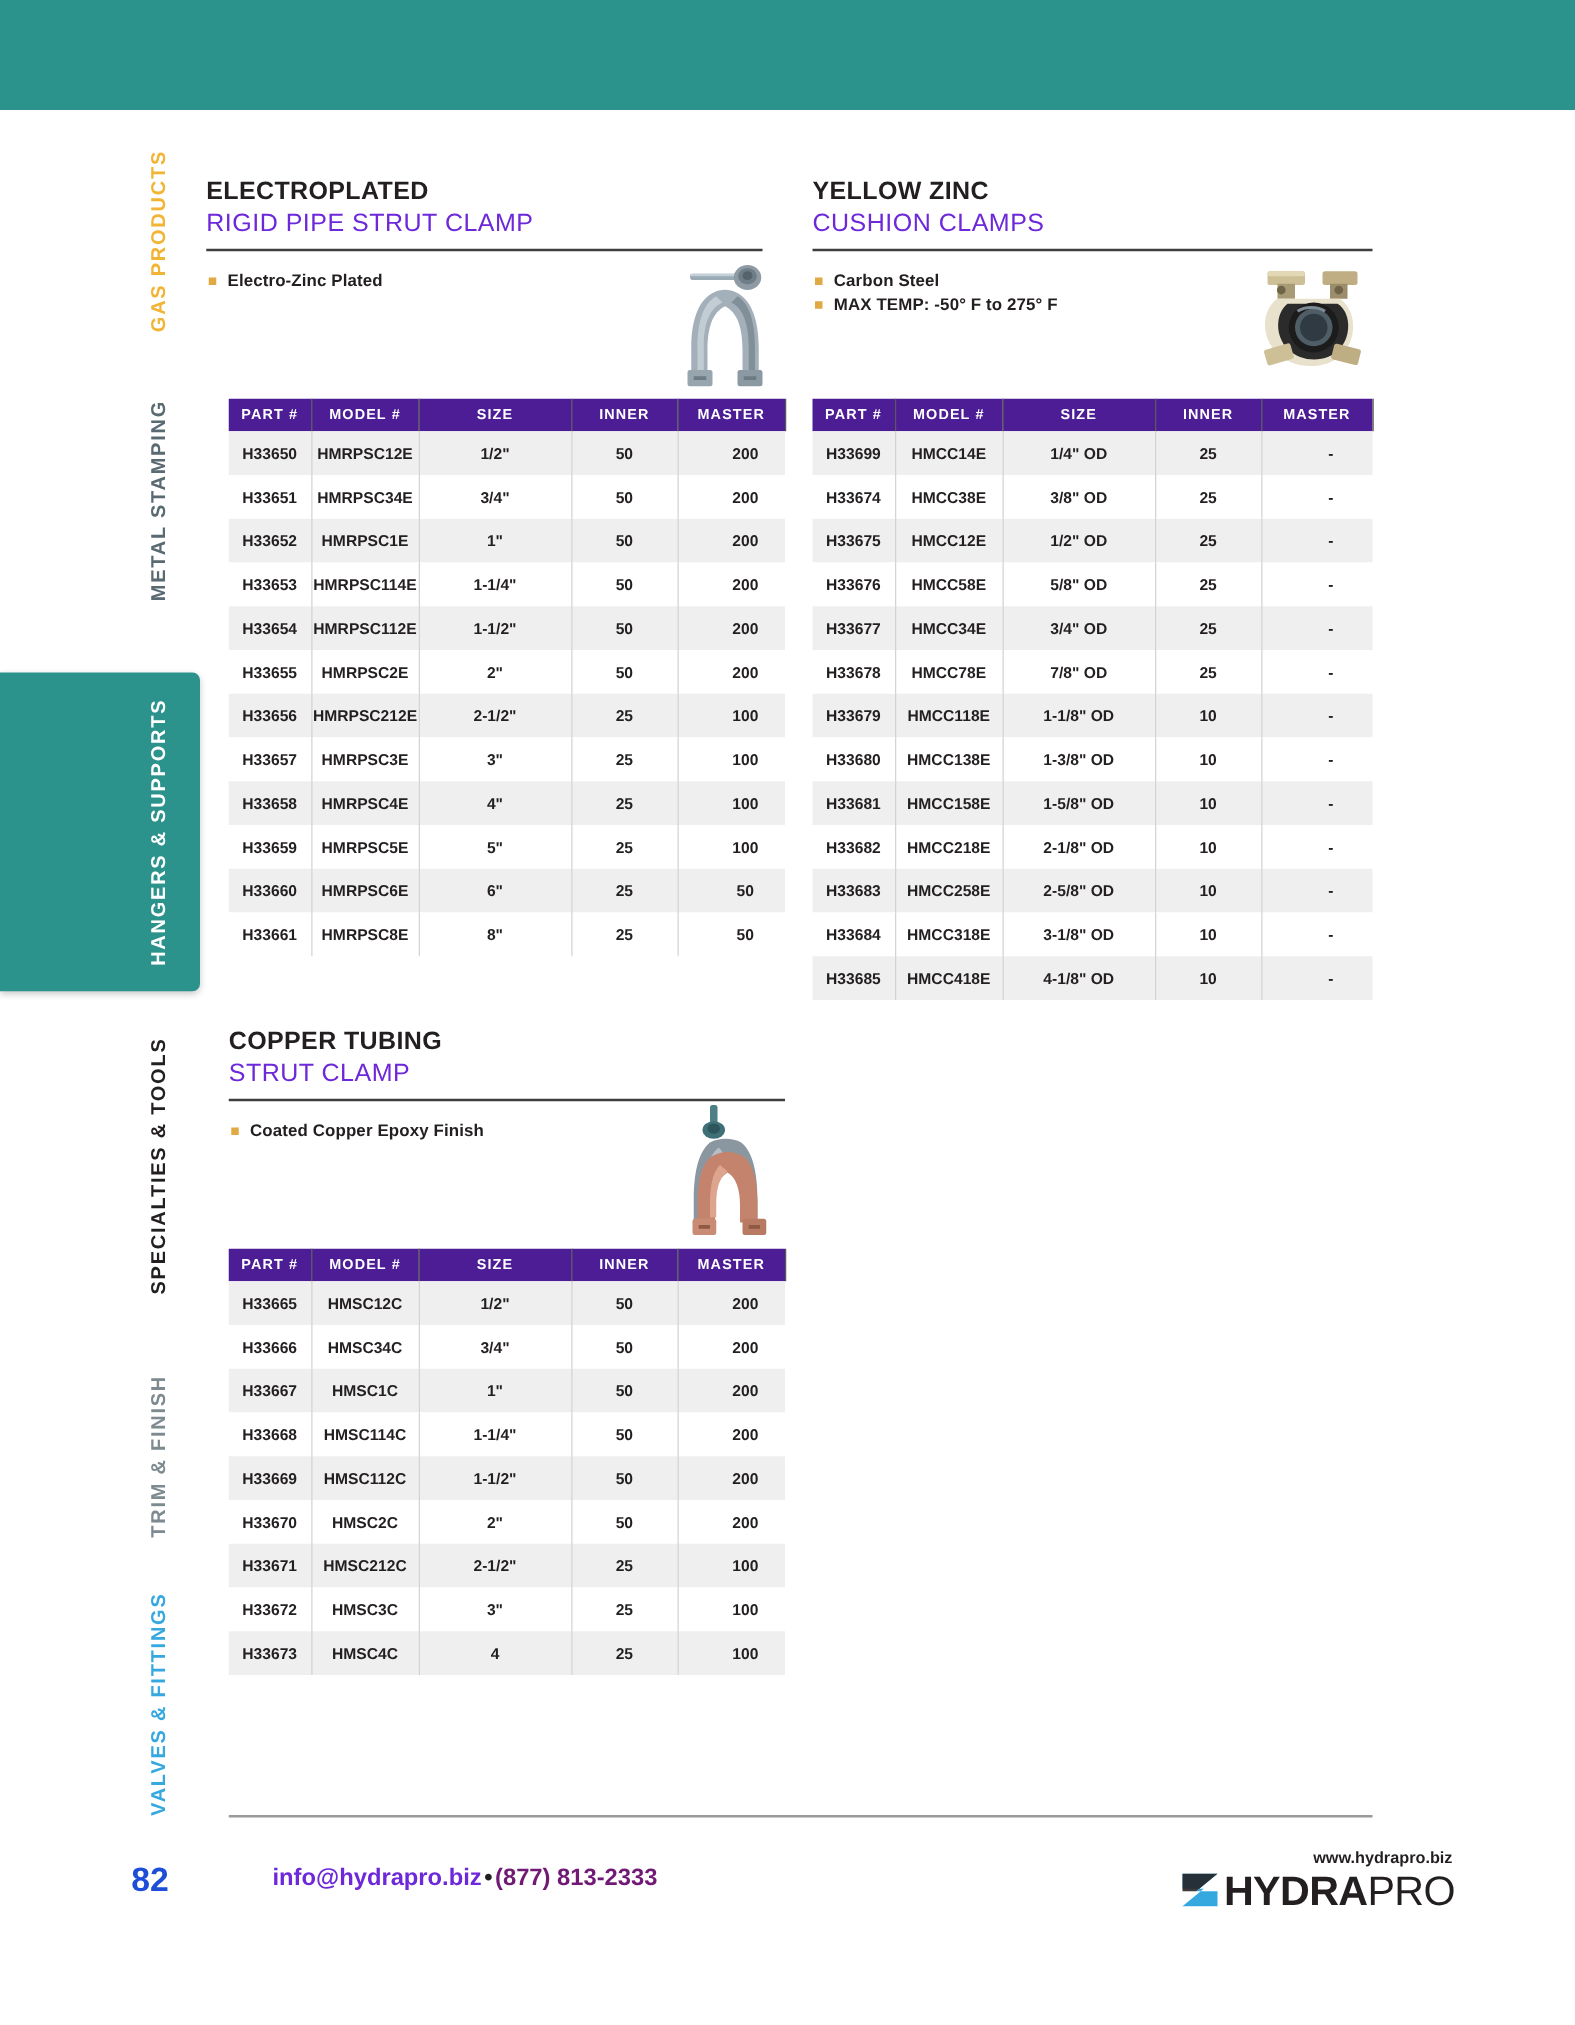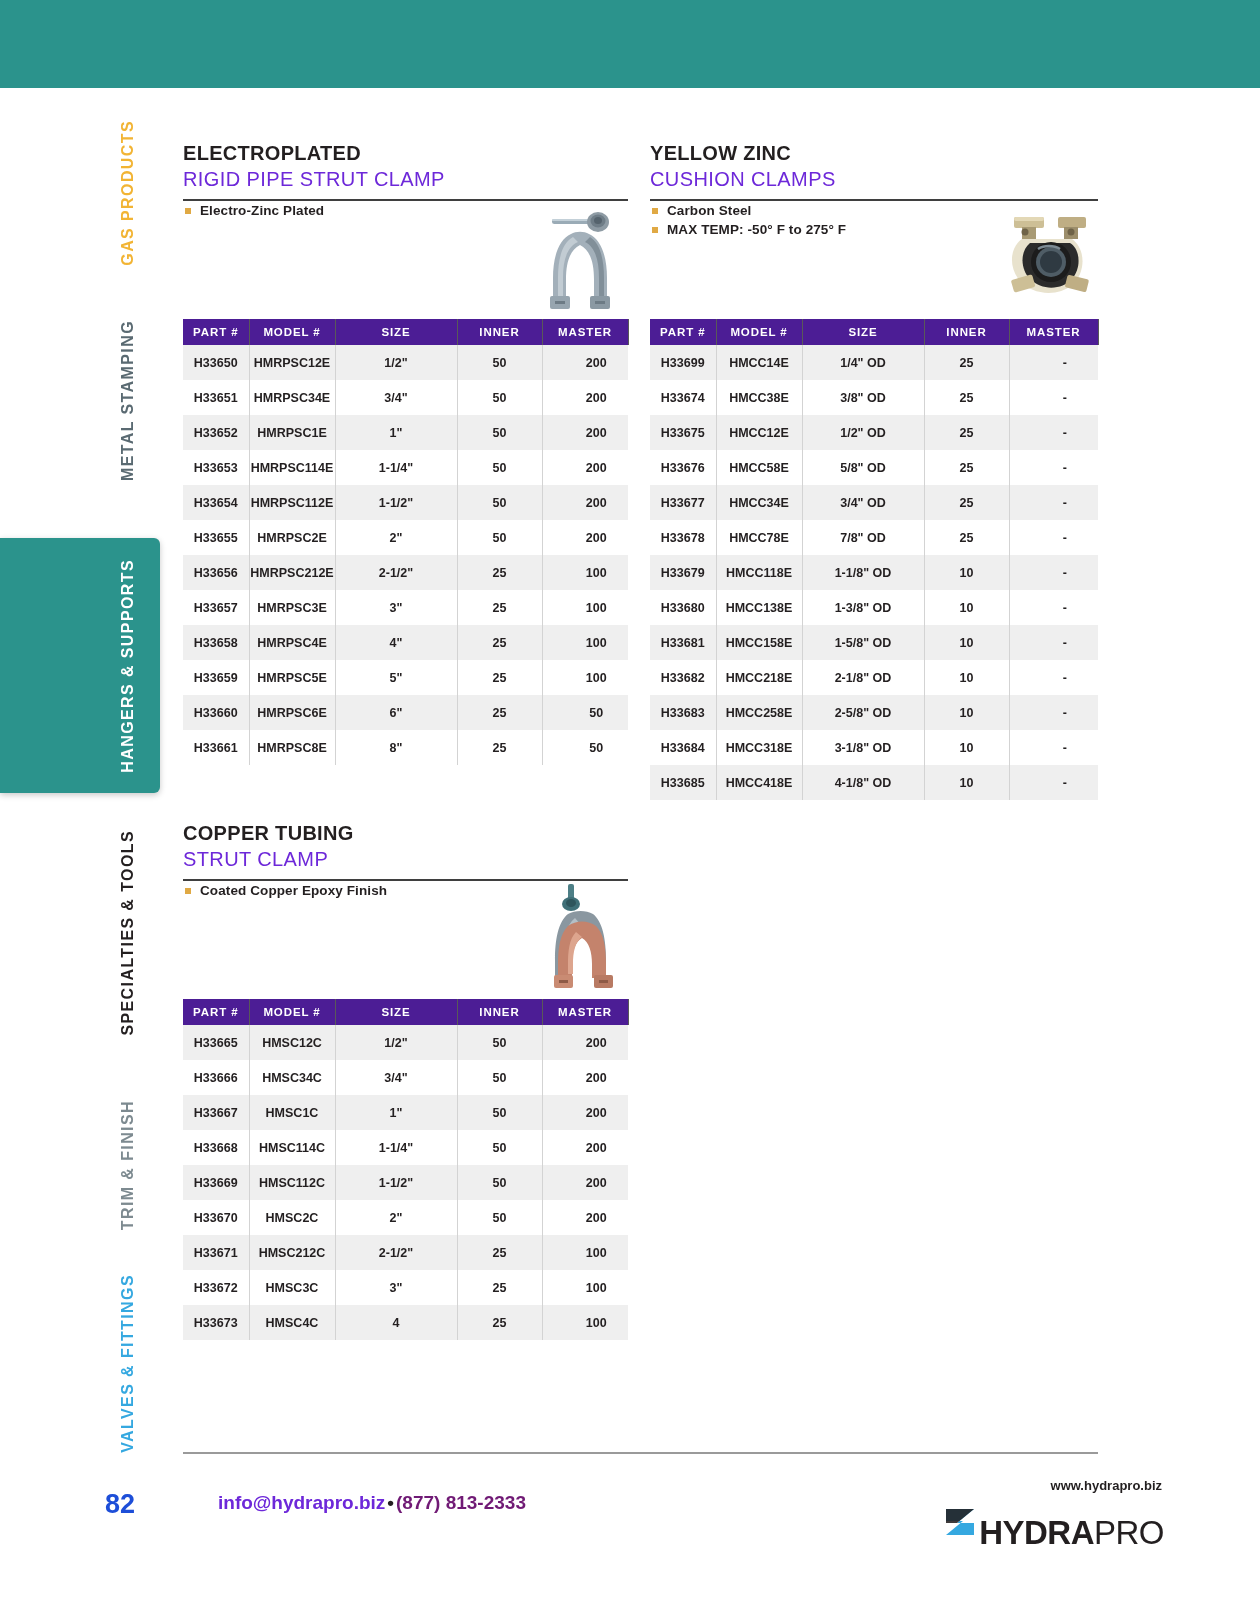--- a/index.html
+++ b/index.html
@@ -65,21 +65,21 @@
   }
   .sec-title-light {
     font-size: 20px; font-weight: 400; color: #6d28d9;
     letter-spacing: 0.4px; line-height: 1.3;
   }
   .sec-rule {
     border-top: 2px solid #3f3f3f;
     margin-top: 7px;
     width: 100%;
   }
-  .bullets { margin-top: 0; list-style: none; }
+  .bullets { margin-top: 14px; list-style: none; }
   .bullets li {
     font-size: 13.5px;
     font-weight: bold;
     color: #231f20;
     line-height: 1.45;
     padding-left: 17px;
     position: relative;
     letter-spacing: 0.1px;
   }
   .bullets li::before {
@@ -142,21 +142,21 @@
   .footer-contact .phone { color: #701a75; }
   .footer-url {
     position: absolute; right: 98px; top: 1478px;
     font-size: 13px; font-weight: bold; color: #231f20;
   }
   .logo-wrap {
     position: absolute; right: 96px; top: 1495px;
     display: flex; align-items: center;
   }
   .logo-mark { width: 34px; height: 34px; margin-right: 2px; }
-  .logo-text { font-size: 33px; letter-spacing: -0.5px; line-height: 1; margin-top: 21px; }
+  .logo-text { font-size: 33px; letter-spacing: -0.5px; line-height: 1; }
   .logo-text .b { font-weight: bold; color: #231f20; }
   .logo-text .r { font-weight: 400; color: #231f20; }
 </style>
 </head>
 <body>
 
 <div class="page">
 
   <div class="header-bar"></div>
   <div class="header-title">PIPE STRUT CLAMPS &amp; CUSHION CLAMPS</div>
@@ -181,21 +181,21 @@
 
     <div class="side-tab" style="top:985px; height:185px;">
       <span class="label" style="color:#7d8a90;">TRIM &amp; FINISH</span>
     </div>
 
     <div class="side-tab" style="top:1165px; height:220px;">
       <span class="label" style="color:#35a8e0;">VALVES &amp; FITTINGS</span>
     </div>
   </div>
 
-  <div class="section" style="left:183px; top:142px; width:445px;">
+  <div class="section" style="left:165px; top:142px; width:445px;">
     <div class="sec-title-bold">ELECTROPLATED</div>
     <div class="sec-title-light">RIGID PIPE STRUT CLAMP</div>
     <div class="sec-rule"></div>
     <ul class="bullets">
       <li>Electro-Zinc Plated</li>
     </ul>
   </div>
 
   <div class="prod-img" style="left:528px; top:200px; width:105px; height:110px;">
     <svg viewBox="0 0 105 110" width="105" height="110" aria-hidden="true">

